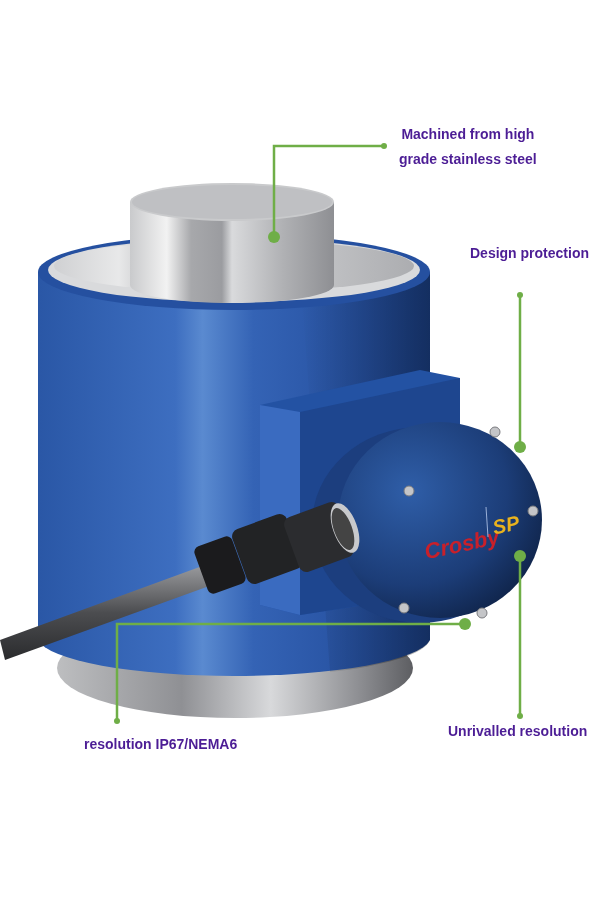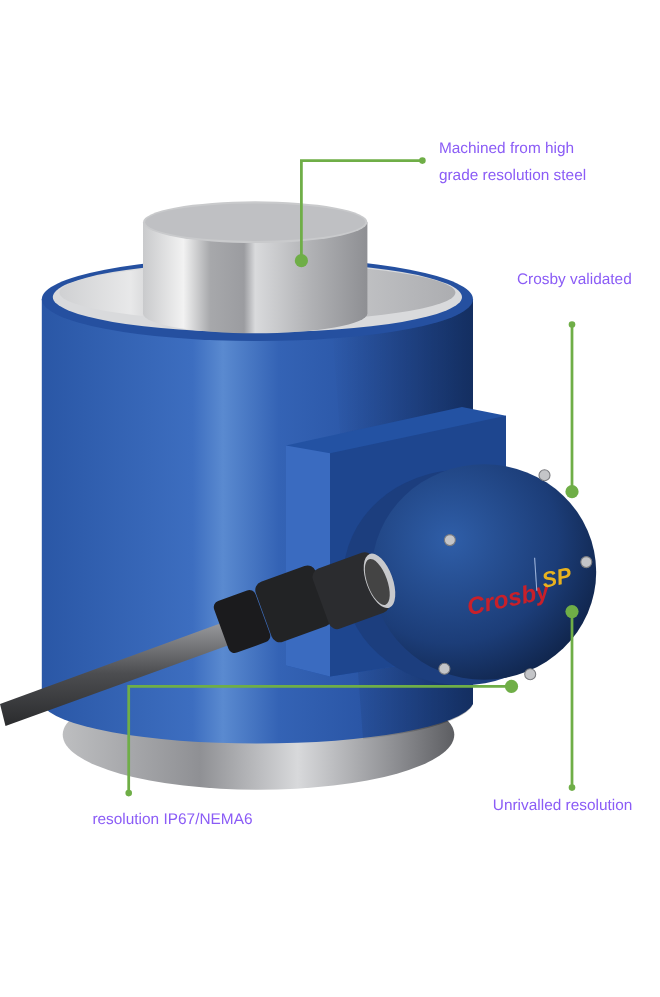--- a/index.html
+++ b/index.html
@@ -1,21 +1,21 @@
 <!DOCTYPE html>
 <html><head>
 <meta charset="utf-8">
 <style>
   html, body { margin:0; padding:0; background:#ffffff; }
   body { width:600px; height:906px; position:relative; overflow:hidden;
          font-family:"Liberation Sans", "DejaVu Sans", sans-serif; }
   .stage { position:absolute; left:0; top:0; width:600px; height:906px; }
   .stage svg { position:absolute; left:0; top:0; }
-  .label { position:absolute; color:#8b5cf6; font-weight:normal; font-size:14px;
-           line-height:25px; white-space:nowrap; }
+  .label { position:absolute; color:#4c1d95; font-weight:bold; font-size:14px;
+           line-height:25px; white-space:nowrap;text-align:center; }
   .label span { display:block; }
 </style>
 </head>
 <body>
 
 <div class="stage">
   <svg width="600" height="906" viewBox="0 0 600 906">
     <defs>
       <linearGradient id="bodyGrad" x1="0" x2="1" y1="0" y2="0">
         <stop offset="0" stop-color="#2a57a6"></stop>
@@ -112,24 +112,24 @@
       <circle cx="520" cy="447" r="6"></circle>
       <circle cx="465" cy="624" r="6"></circle>
       <circle cx="117" cy="721" r="3"></circle>
       <circle cx="520" cy="556" r="6"></circle>
       <circle cx="520" cy="716" r="3"></circle>
     </g>
   </svg>
 
   <div class="label" style="left:399px; top:122px;">
     <span>Machined from high</span>
-    <span>grade resolution steel</span>
+    <span>grade stainless steel</span>
   </div>
   <div class="label" style="left:470px; top:241px;">
-    <span>Crosby validated</span>
+    <span>Design protection</span>
   </div>
   <div class="label" style="left:84px; top:732px;">
     <span>resolution IP67/NEMA6</span>
   </div>
   <div class="label" style="left:448px; top:719px;">
     <span>Unrivalled resolution</span>
   </div>
 </div>
 
 </body></html>

